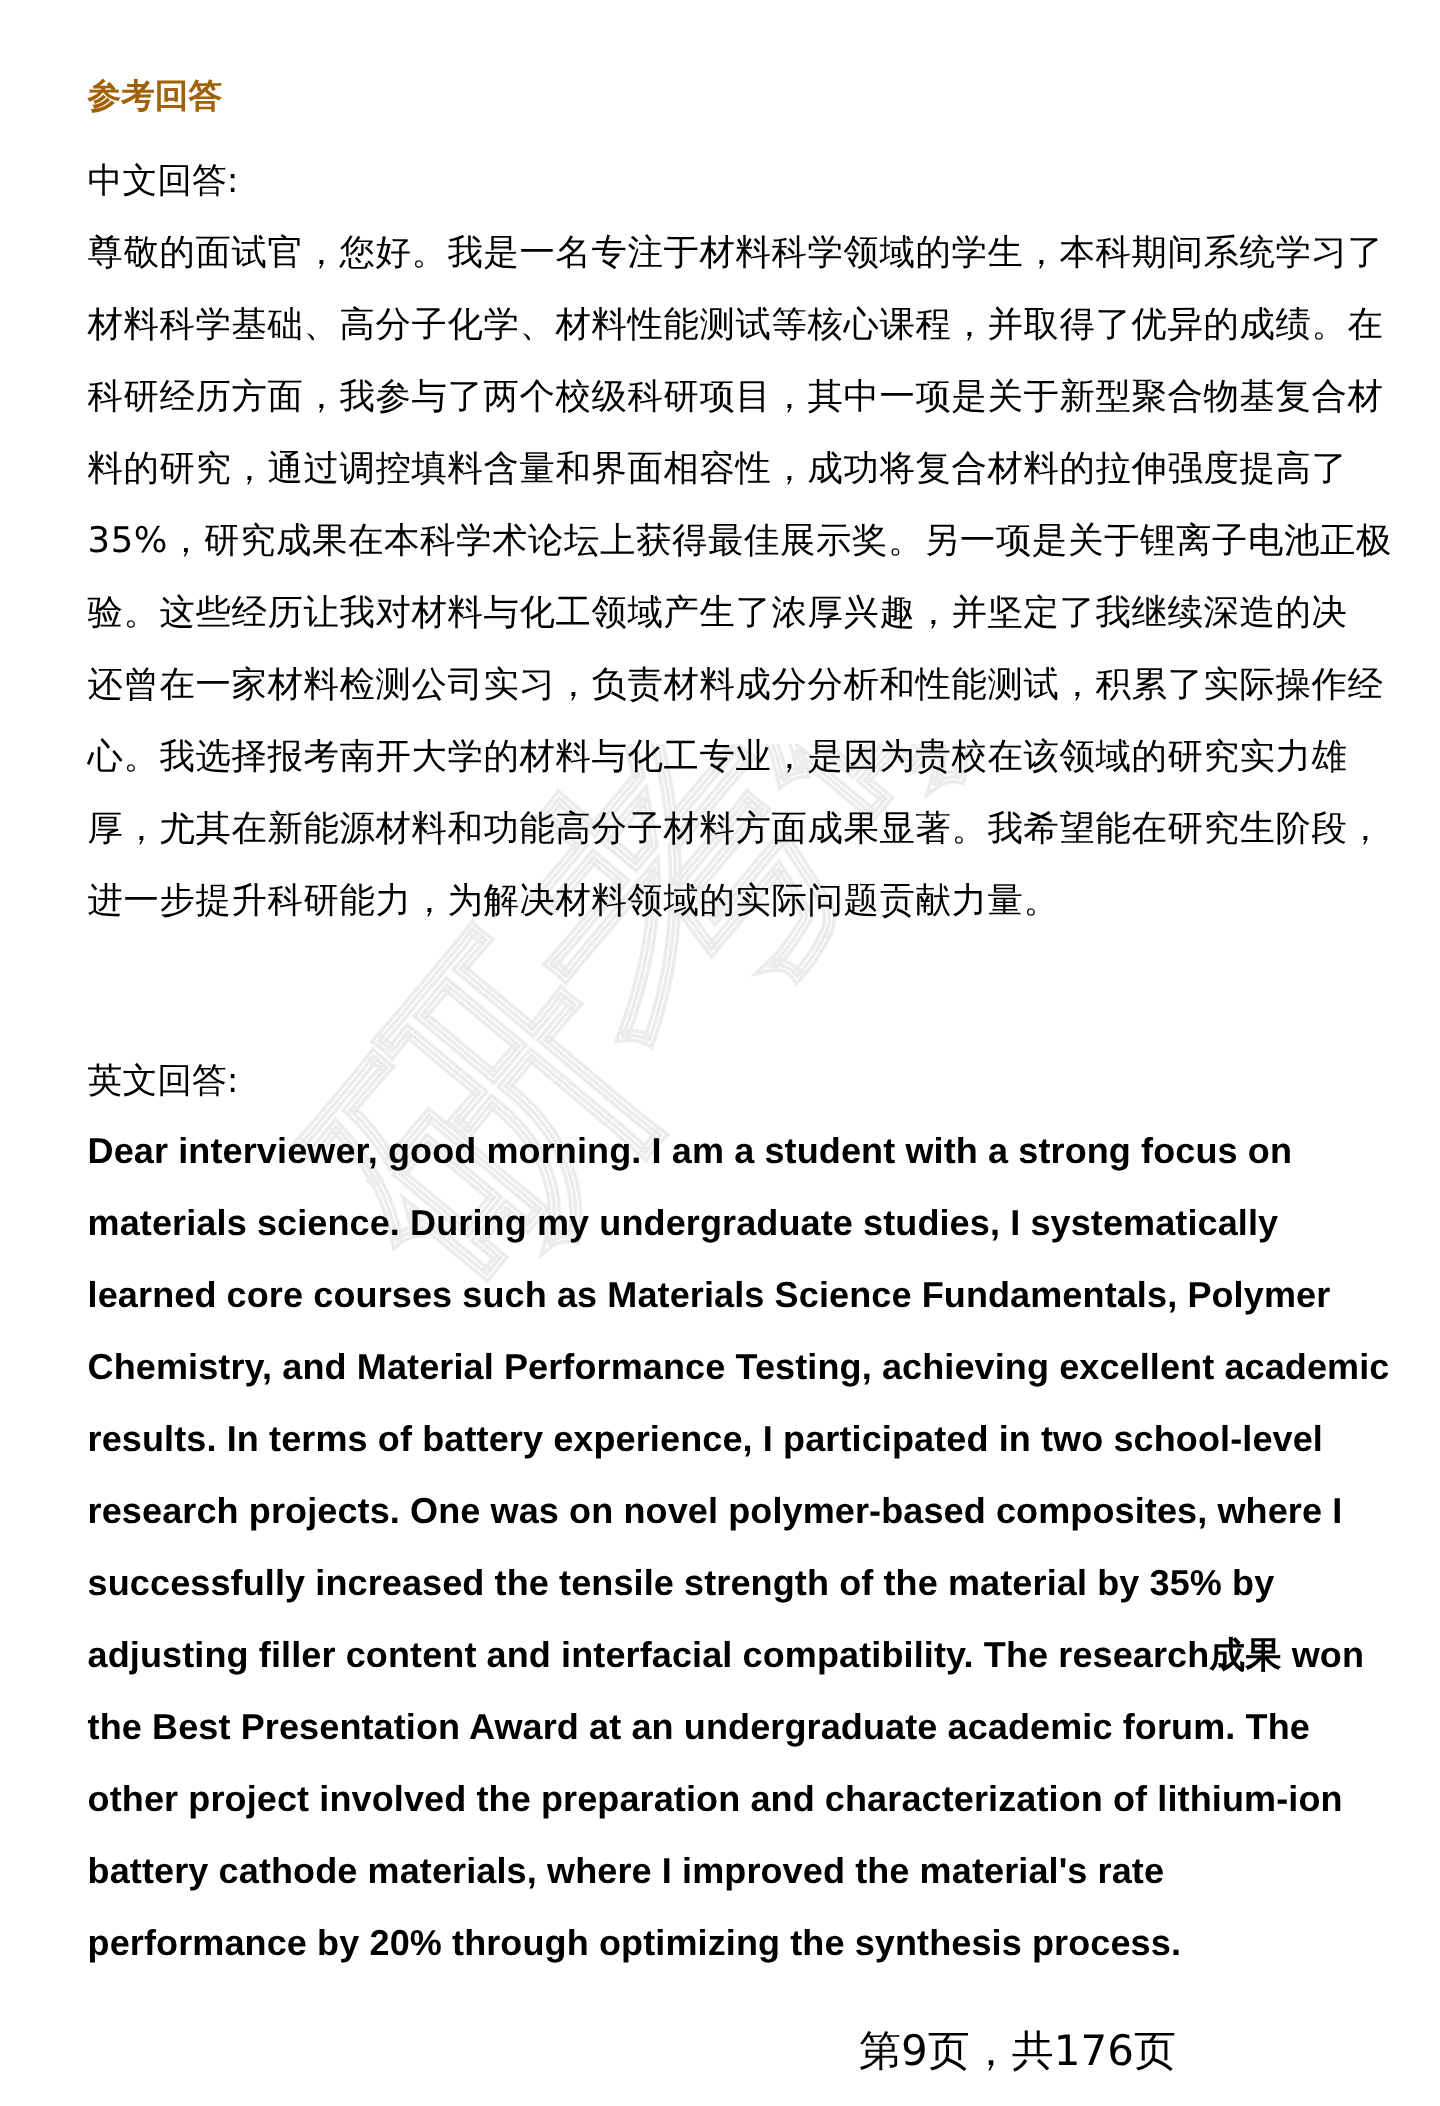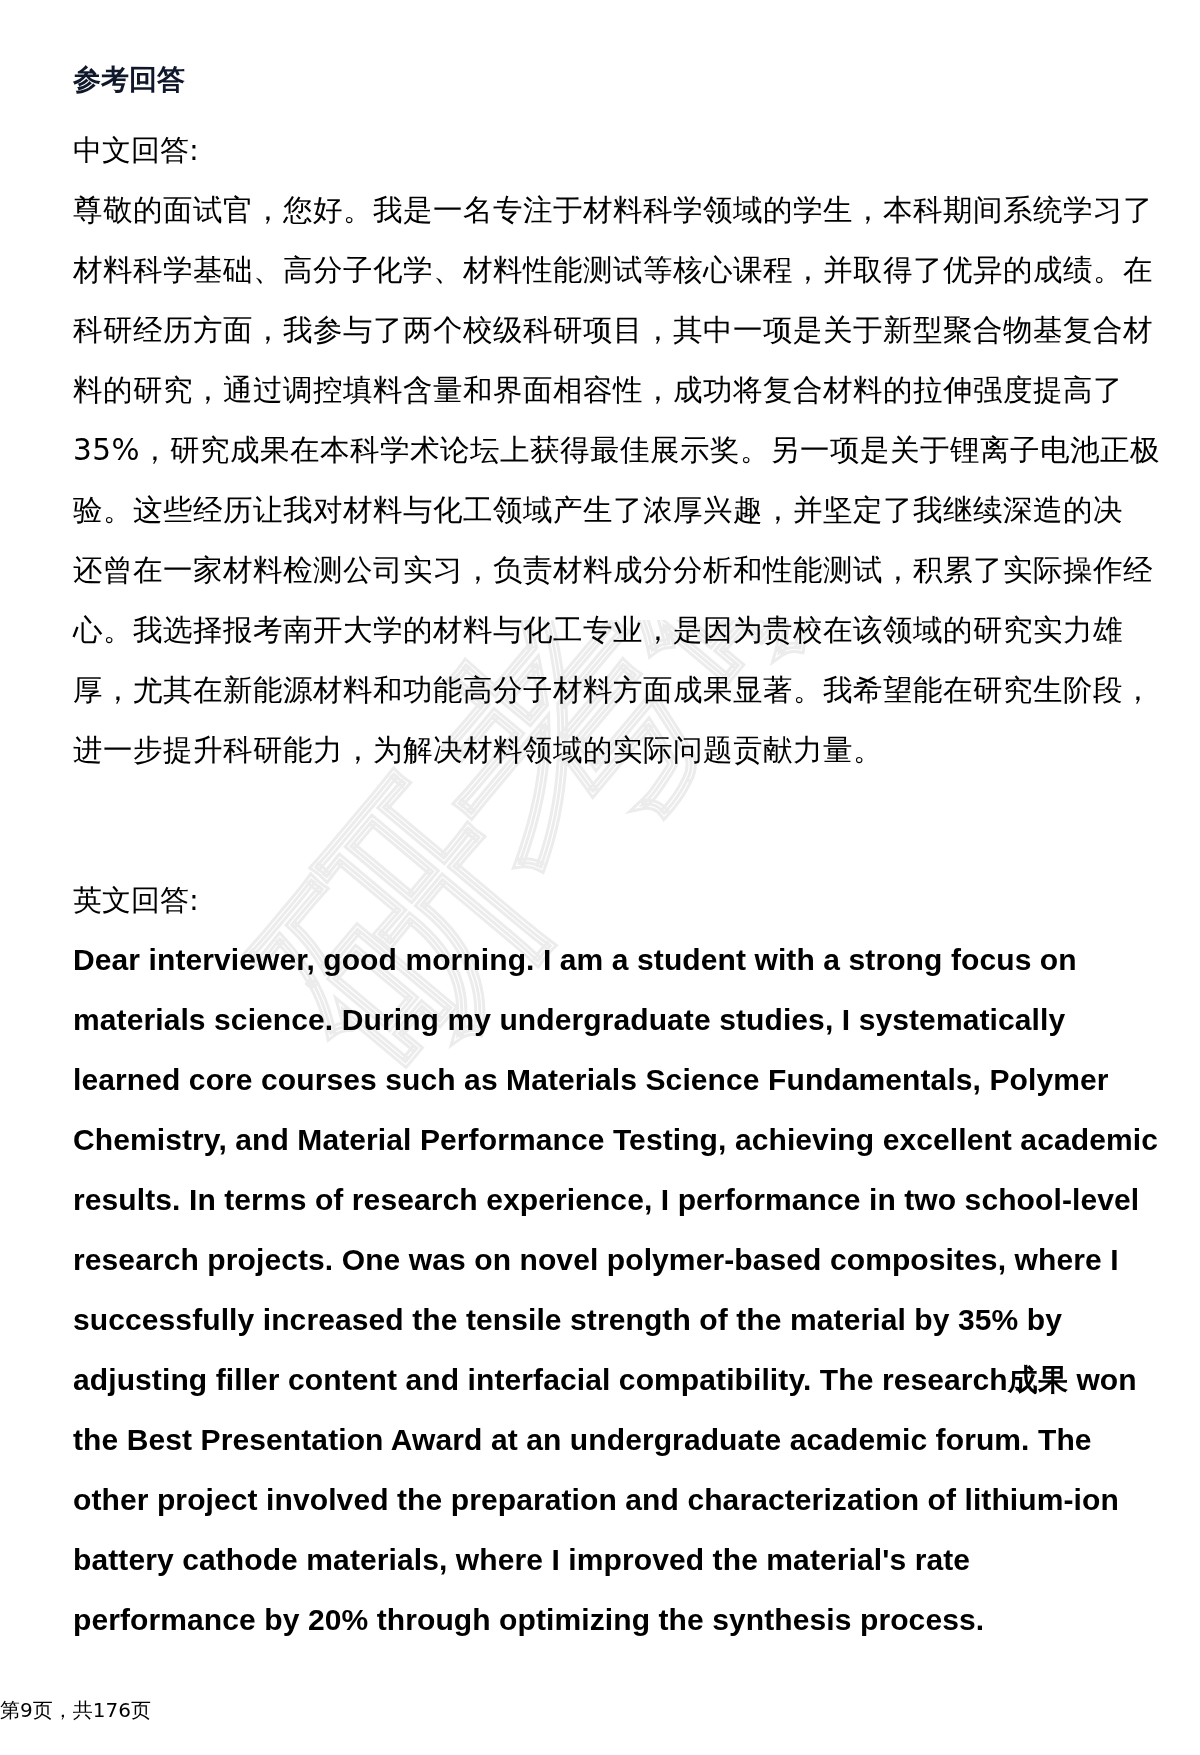--- a/index.html
+++ b/index.html
@@ -5,28 +5,28 @@
   html, body { margin: 0; padding: 0; background: #ffffff; }
   body { width: 1200px; height: 1755px; position: relative; overflow: hidden;
          font-family: "DejaVu Sans", "Liberation Sans", sans-serif; color: #000; }
   .watermark { position: absolute; left: 150px; top: 620px; width: 1000px; height: 700px;
                pointer-events: none; overflow: hidden; }
   .watermark span { position: absolute; left: 40px; top: 300px; font-size: 260px; font-weight: bold;
                     color: transparent; -webkit-text-stroke: 3px #ececec; white-space: nowrap;
                     transform: rotate(-50deg); transform-origin: left top; letter-spacing: -10px;
                     font-family: "DejaVu Sans", sans-serif; }
   .title { position: absolute; left: 73px; top: 60px; font-size: 28px; font-weight: bold;
-           color: #0f172a; line-height: 40px; font-family: "DejaVu Sans", sans-serif; }
+           color: #a16207; line-height: 40px; font-family: "DejaVu Sans", sans-serif; }
   .section { position: absolute; left: 73px; width: 1090px; }
   .label { font-size: 29px; line-height: 60px; height: 60px; white-space: nowrap; }
   .line { font-size: 29px; line-height: 60px; height: 60px; white-space: nowrap; }
   .zh .line { font-size: 29.5px; letter-spacing: 0.5px; }
   .en .line { font-family: "Liberation Sans", sans-serif; font-size: 30px; letter-spacing: 0.1px; font-weight: bold; }
-  .footer { position: absolute; left: 0; width: 980px; top: 1690px; text-align: left;
-            font-size: 20px; line-height: 40px; }
+  .footer { position: absolute; left: 0; width: 980px; top: 1690px; text-align: right;
+            font-size: 35px; line-height: 40px; }
 </style>
 </head>
 <body>
 
 <div class="watermark">
   <span>研考研究</span>
 </div>
 
 <div class="title">参考回答</div>
 
@@ -43,21 +43,21 @@
   <div class="line">厚，尤其在新能源材料和功能高分子材料方面成果显著。我希望能在研究生阶段，</div>
   <div class="line">进一步提升科研能力，为解决材料领域的实际问题贡献力量。</div>
 </div>
 
 <div class="section en" style="top:870px;">
   <div class="label">英文回答:</div>
   <div class="line">Dear interviewer, good morning. I am a student with a strong focus on</div>
   <div class="line">materials science. During my undergraduate studies, I systematically</div>
   <div class="line">learned core courses such as Materials Science Fundamentals, Polymer</div>
   <div class="line">Chemistry, and Material Performance Testing, achieving excellent academic</div>
-  <div class="line">results. In terms of research experience, I performance in two school-level</div>
+  <div class="line">results. In terms of battery experience, I participated in two school-level</div>
   <div class="line">research projects. One was on novel polymer-based composites, where I</div>
   <div class="line">successfully increased the tensile strength of the material by 35% by</div>
   <div class="line">adjusting filler content and interfacial compatibility. The research成果 won</div>
   <div class="line">the Best Presentation Award at an undergraduate academic forum. The</div>
   <div class="line">other project involved the preparation and characterization of lithium-ion</div>
   <div class="line">battery cathode materials, where I improved the material's rate</div>
   <div class="line">performance by 20% through optimizing the synthesis process.</div>
 </div>
 
 <div class="footer">第9页，共176页</div>

